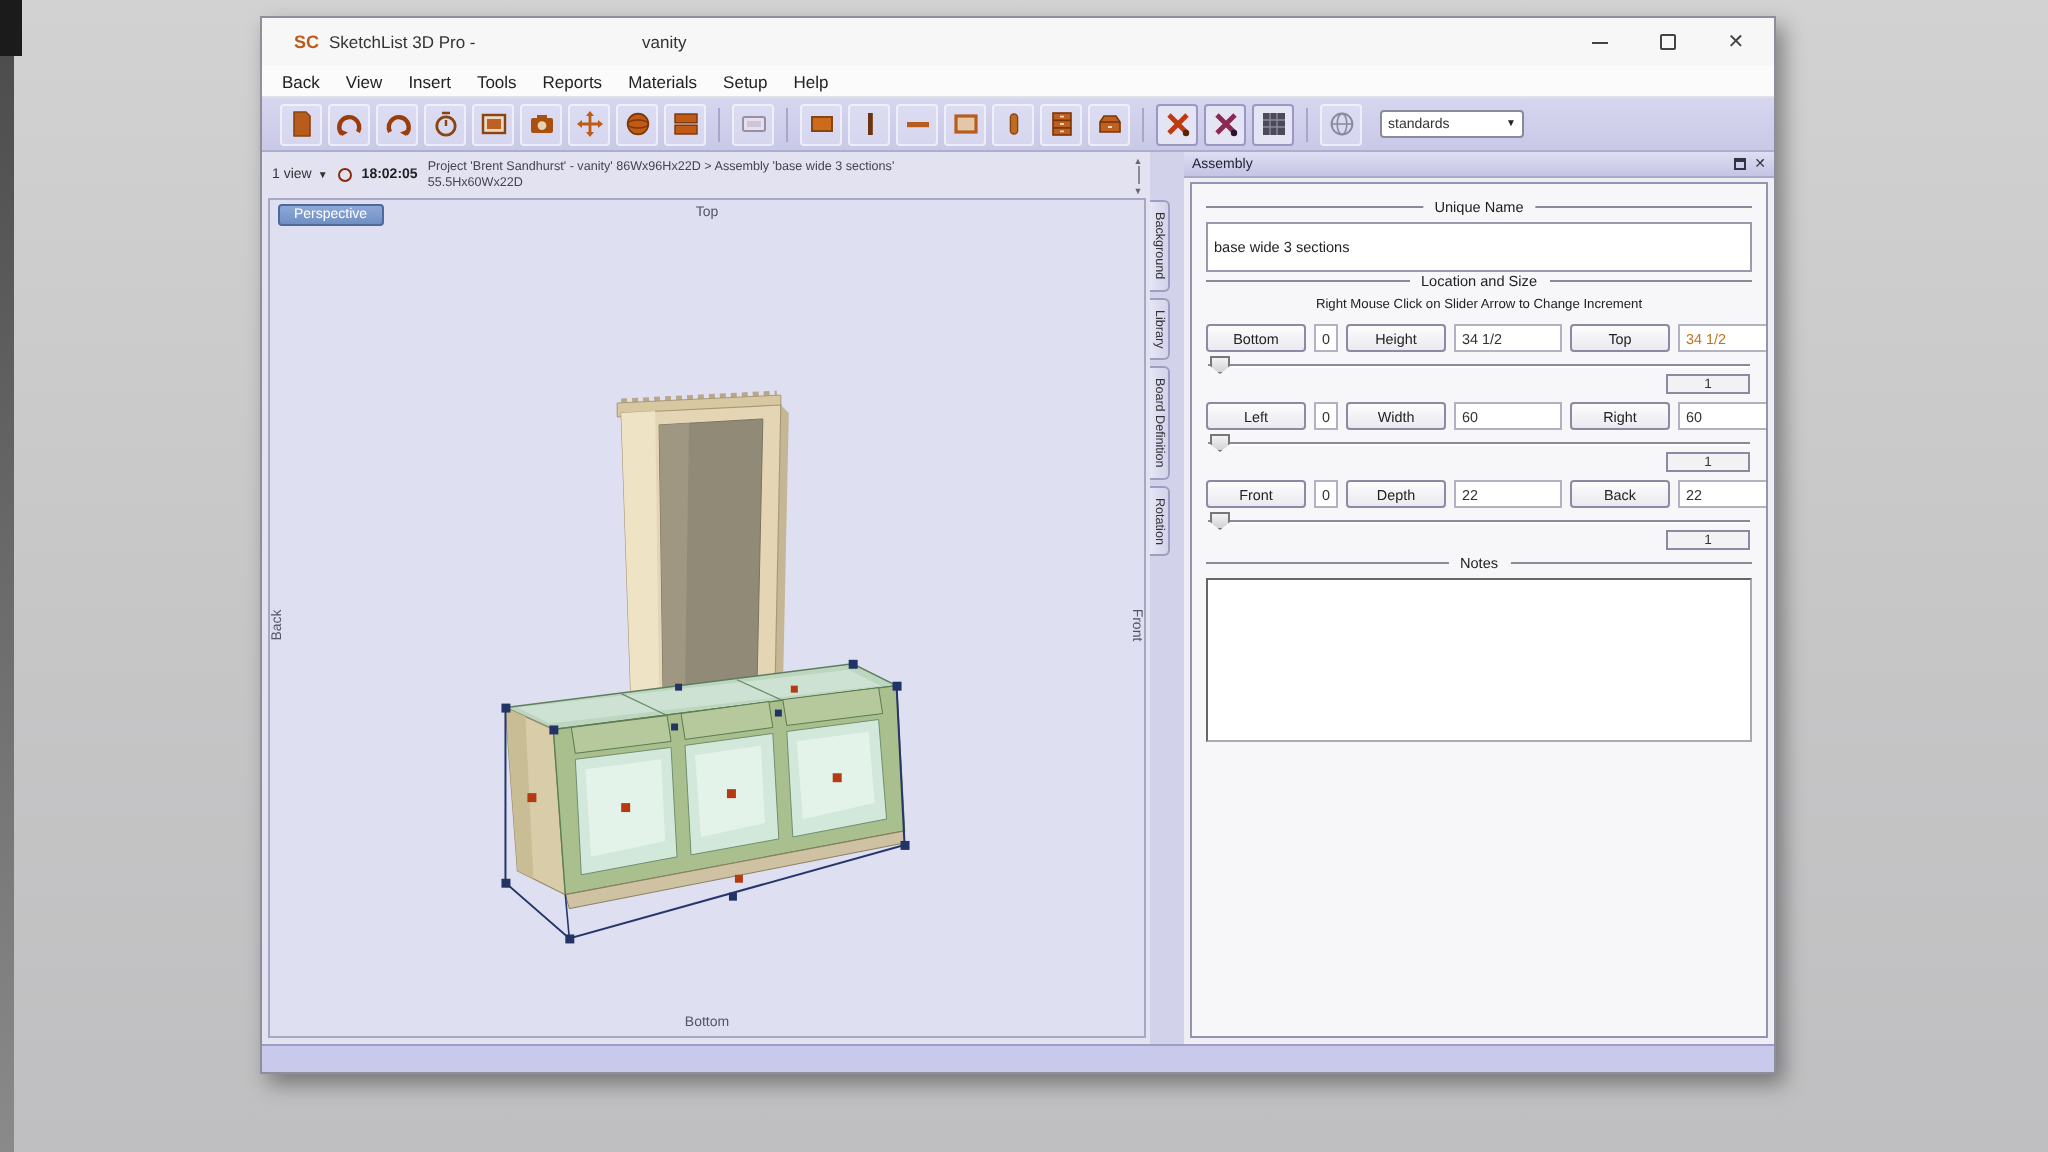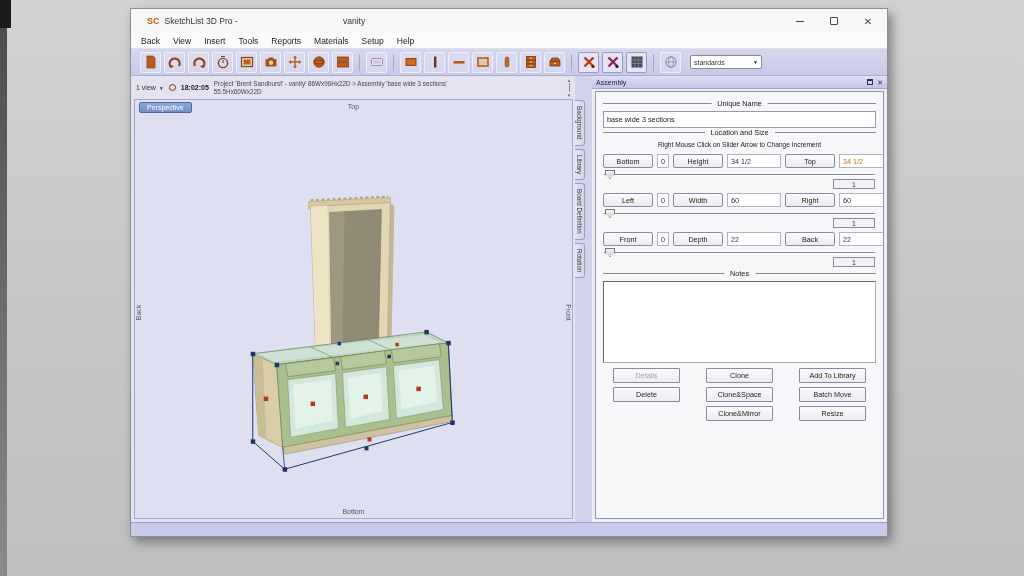--- a/index.html
+++ b/index.html
@@ -14,21 +14,21 @@
   .desk-notch { position:absolute; left:0; top:0; width:11px; height:28px; background:#1b1b1b; }
 
   
   .window { position:absolute; left:130px; top:8px; width:758px; height:529px;
     background:#ededf3; border:1px solid #8f8f9b; box-shadow:4px 5px 10px rgba(0,0,0,.38);
     display:flex; flex-direction:column; }
 
   .titlebar { height:24px; background:#f7f7f7; display:flex; align-items:center; padding:0 2px 0 16px; }
   .app-ico { color:#c05a18; font-weight:bold; font-size:9px; margin-right:5px; }
   .title-text { font-size:8.5px; color:#333; }
-  .doc-title { font-size:8.5px; color:#333; position:absolute; left:212px;text-align:right; }
+  .doc-title { font-size:8.5px; color:#333; position:absolute; left:190px;text-align:right; }
   .wc-group { margin-left:auto; display:flex; height:100%; }
   .wc { width:34px; height:100%; display:flex; align-items:center; justify-content:center; color:#444; }
   .wc-min i { display:block; width:8px; height:1px; background:#444; }
   .wc-max i { display:block; width:8px; height:8px; border:1px solid #444; border-radius:1px; }
   .wc-close { font-size:10px; }
 
   .menubar { height:16px; background:#fbfbfb; display:flex; align-items:center; gap:13px; padding:0 10px; border-bottom:1px solid #e2e2e6; }
   .menu-item { font-size:8.5px; color:#222; }
 
   .toolbar { height:27px; background:linear-gradient(#d6d6ef,#c9c9e8); border-bottom:1px solid #adadcc;
@@ -73,21 +73,21 @@
   .rp-header { height:13px; background:linear-gradient(#dedef4,#c4c4e4); border-bottom:1px solid #a8a8c8;
     display:flex; align-items:center; padding:0 4px; font-size:7px; color:#223; }
   .rp-hicons { margin-left:auto; display:flex; gap:4px; align-items:center; color:#334; }
   .pin-ico { width:6px; height:6px; border:1px solid #334; border-top-width:2px; display:block; }
   .rp-close { font-size:7px; line-height:1; }
   .rp-body { flex:1; margin:2px 3px 3px 3px; background:#f7f7fa; border:1px solid #9393b2; padding:5px 7px 4px; display:flex; flex-direction:column; font-size:7.5px; overflow:hidden; }
 
   .sect { position:relative; border-top:1px solid #8a8a9a; margin:6px 0 7px;text-decoration:underline; }
   .sect-label { position:absolute; top:-5px; left:50%; transform:translateX(-50%); background:#f7f7fa; padding:0 6px; font-size:7.3px; color:#222; white-space:nowrap; }
 
-  .uname-input { width:100%; height:17px; border:1px solid #9a9aae; background:#fff; font-size:7.3px; padding:0 3px; font-family:"Liberation Sans",sans-serif; color:#222; }
+  .uname-input { width:100%; height:25px; border:1px solid #9a9aae; background:#fff; font-size:7.3px; padding:0 3px; font-family:"Liberation Sans",sans-serif; color:#222; }
 
   .hint { text-align:center; font-size:6.6px; color:#222; margin:1px 0 4px; }
 
   .prow { display:grid; grid-template-columns:50px 1fr 50px 54px 50px 46px; gap:4px; margin:2px 0 1px; align-items:center; }
   .pbtn { border:1px solid #8a8aa2; background:linear-gradient(#fdfdfe,#e9e9ef); border-radius:2px; text-align:center; font-size:7.2px; color:#222; padding:1.5px 0; }
   .pval { border:1px solid #b2b2c2; background:#fff; font-size:7.2px; color:#333; padding:1.5px 3px; min-height:11px; }
   .pval.accent { color:#c4721c; }
 
   .slider { height:9px; position:relative; margin:1px 1px 0; }
   .slider .track { position:absolute; left:0; right:0; top:4px; border-top:1px solid #8a8a9a; border-bottom:1px solid #fff; }
@@ -441,35 +441,19 @@
         <div class="inc-row">
             <span class="inc">1</span>
           </div>
 
         <div class="sect" style="margin-top:4px">
           <span class="sect-label">Notes</span>
         </div>
         <textarea class="notes-area" style=""></textarea>
 
 
-        <div class="btn-grid">
-          <div class="btn-col">
-            <span class="abtn disabled">Details</span>
-            <span class="abtn">Delete</span>
-          </div>
-          <div class="btn-col">
-            <span class="abtn">Clone</span>
-            <span class="abtn">Clone&amp;Space</span>
-            <span class="abtn">Clone&amp;Mirror</span>
-          </div>
-          <div class="btn-col">
-            <span class="abtn">Add To Library</span>
-            <span class="abtn">Batch Move</span>
-            <span class="abtn">Resize</span>
-          </div>
-        </div>
 
       </div>
     </div>
   </div>
 
   <div class="statusbar"></div>
 </div>
 
 </body></html>

